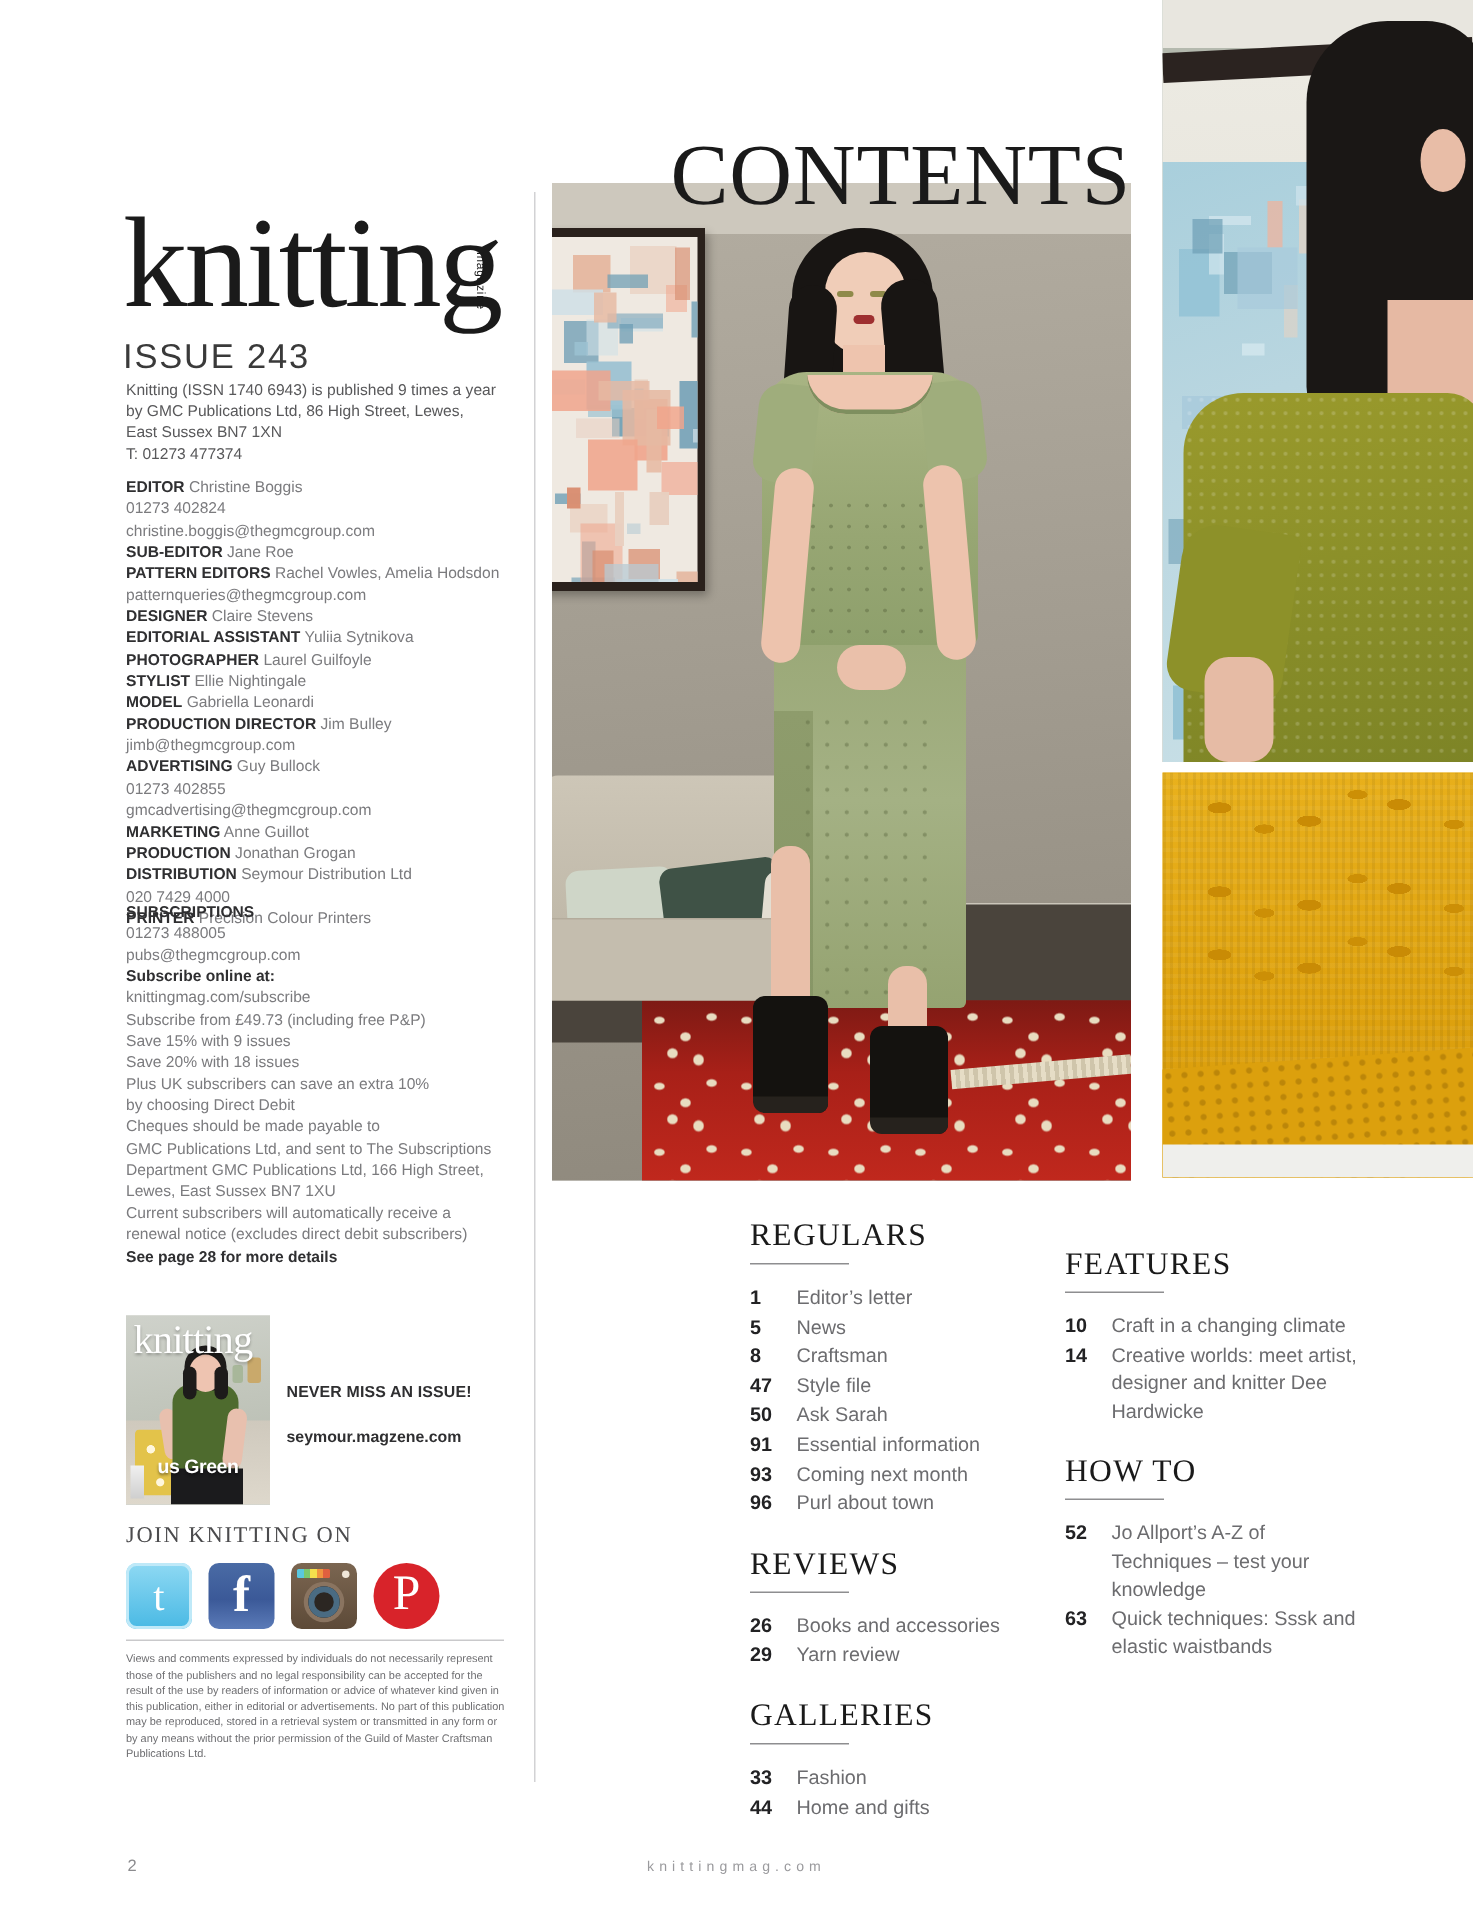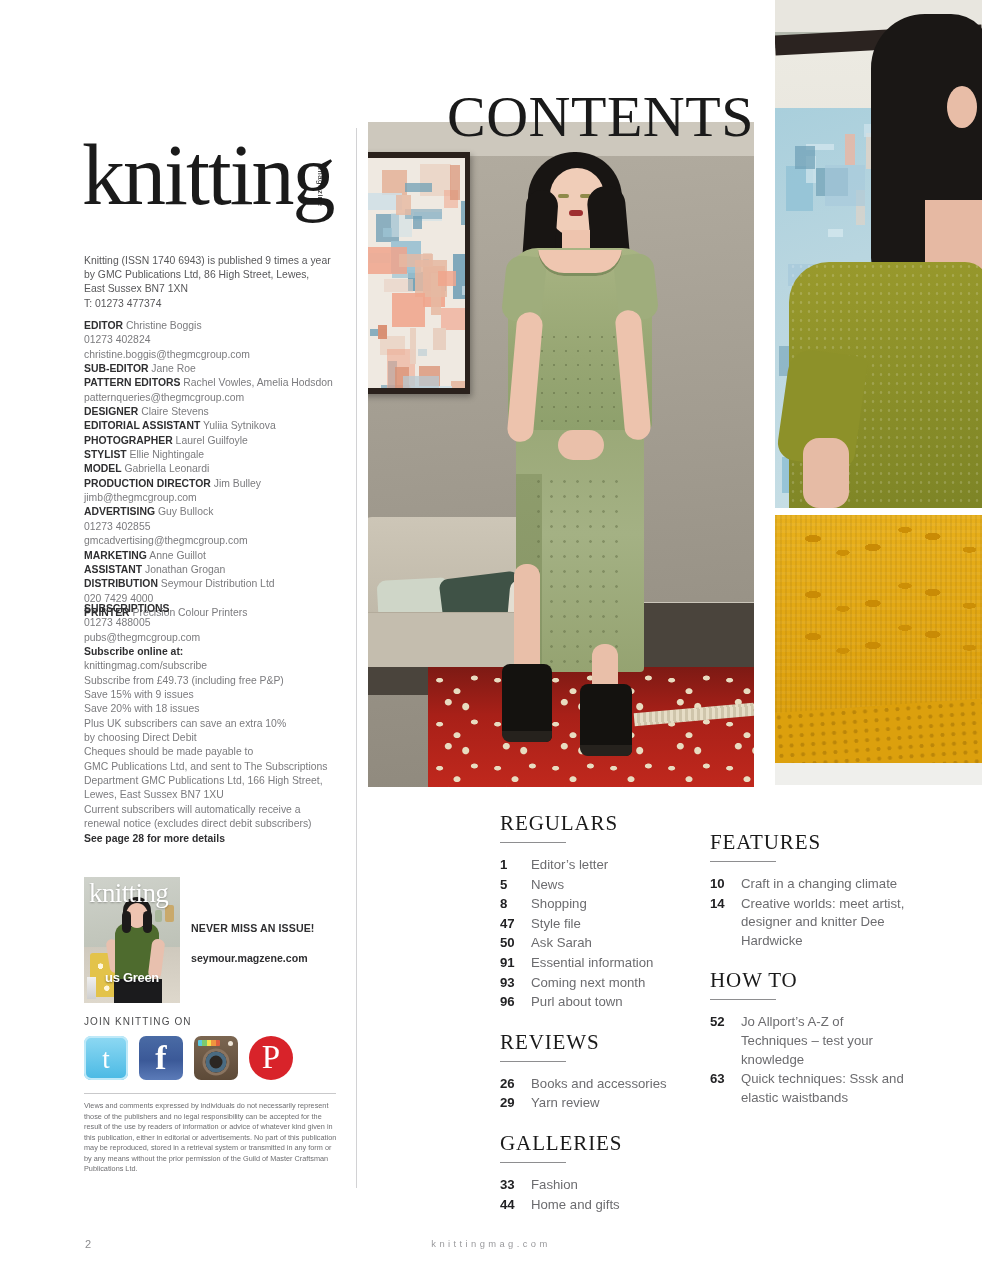--- a/index.html
+++ b/index.html
@@ -66,21 +66,21 @@
            font-size:13px;font-weight:700;color:#fff;letter-spacing:-.3px;
            text-shadow:0 1px 2px rgba(0,0,0,.45);}
   .cv-spine{position:absolute;left:3px;bottom:4px;width:9px;height:22px;
             background:linear-gradient(180deg,#f0f0f0,#cfcfcf);}
   .promo-text{font-size:10.6px;line-height:15.2px;color:#5d5d60;padding-top:44px;}
   .promo-text .hd{font-weight:700;color:#2f2f31;letter-spacing:.1px;}
   .promo-text .url{font-weight:700;color:#2f2f31;}
 
   
   #social{position:absolute;left:84px;top:1016px;width:252px;}
-  .social-hd{font-size:10px;letter-spacing:1.1px;color:#4b4b4d;margin-bottom:9px;}
+  .social-hd{font-size:15px;letter-spacing:1.1px;color:#4b4b4d;margin-bottom:9px;font-family:Liberation Serif, serif;}
   .social-row{display:flex;gap:11px;}
   .sico{width:44px;height:44px;border-radius:7px;position:relative;overflow:hidden;}
   .s-tw{background:linear-gradient(180deg,#8fd9f3,#49b9e4);
         box-shadow:inset 0 0 0 2px #bfe9f8;}
   .s-tw .bird{position:absolute;left:50%;top:52%;transform:translate(-50%,-50%);
         font-size:27px;color:#fff;font-family:"Liberation Serif",serif;}
   .s-fb{background:linear-gradient(180deg,#4a6ba5,#3b5998 55%,#5b7bb8);}
   .s-fb .f{position:absolute;left:50%;top:50%;transform:translate(-50%,-50%);
         font-family:"Liberation Serif",serif;font-size:34px;line-height:34px;
         font-weight:700;color:#fff;}
@@ -256,20 +256,21 @@
           font-size:9.4px;letter-spacing:3.4px;color:#9a9a9d;}
 </style>
 </head>
 <body>
 
 <div id="masthead">
   <div class="logo-wrap">
     <span class="logo-word">knitting</span>
     <span class="logo-mag">magazine</span>
   </div>
+  <div class="issue">ISSUE 243</div>
 </div>
 
 <div id="imprint">
     <div>Knitting (ISSN 1740 6943) is published 9 times a year</div>
     <div>by GMC Publications Ltd, 86 High Street, Lewes,</div>
     <div>East Sussex BN7 1XN</div>
     <div>T: 01273 477374</div>
   </div>
 <div id="credits">
     <div><b>EDITOR</b> Christine Boggis</div>
@@ -282,21 +283,21 @@
     <div><b>EDITORIAL ASSISTANT</b> Yuliia Sytnikova</div>
     <div><b>PHOTOGRAPHER</b> Laurel Guilfoyle</div>
     <div><b>STYLIST</b> Ellie Nightingale</div>
     <div><b>MODEL</b> Gabriella Leonardi</div>
     <div><b>PRODUCTION DIRECTOR</b> Jim Bulley</div>
     <div>jimb@thegmcgroup.com</div>
     <div><b>ADVERTISING</b> Guy Bullock</div>
     <div>01273 402855</div>
     <div>gmcadvertising@thegmcgroup.com</div>
     <div><b>MARKETING</b> Anne Guillot</div>
-    <div><b>ASSISTANT</b> Jonathan Grogan</div>
+    <div><b>PRODUCTION</b> Jonathan Grogan</div>
     <div><b>DISTRIBUTION</b> Seymour Distribution Ltd</div>
     <div>020 7429 4000</div>
     <div><b>PRINTER</b> Precision Colour Printers</div>
   </div>
 <div id="subs">
     <div><b>SUBSCRIPTIONS</b></div>
     <div>01273 488005</div>
     <div>pubs@thegmcgroup.com</div>
     <div><b>Subscribe online at:</b></div>
     <div>knittingmag.com/subscribe</div>
@@ -533,21 +534,21 @@
       <div class="toc-item">
         <span class="toc-num">1</span>
         <span class="toc-lbl">Editor’s letter</span>
       </div>
       <div class="toc-item">
         <span class="toc-num">5</span>
         <span class="toc-lbl">News</span>
       </div>
       <div class="toc-item">
         <span class="toc-num">8</span>
-        <span class="toc-lbl">Shopping</span>
+        <span class="toc-lbl">Craftsman</span>
       </div>
       <div class="toc-item">
         <span class="toc-num">47</span>
         <span class="toc-lbl">Style file</span>
       </div>
       <div class="toc-item">
         <span class="toc-num">50</span>
         <span class="toc-lbl">Ask Sarah</span>
       </div>
       <div class="toc-item">

